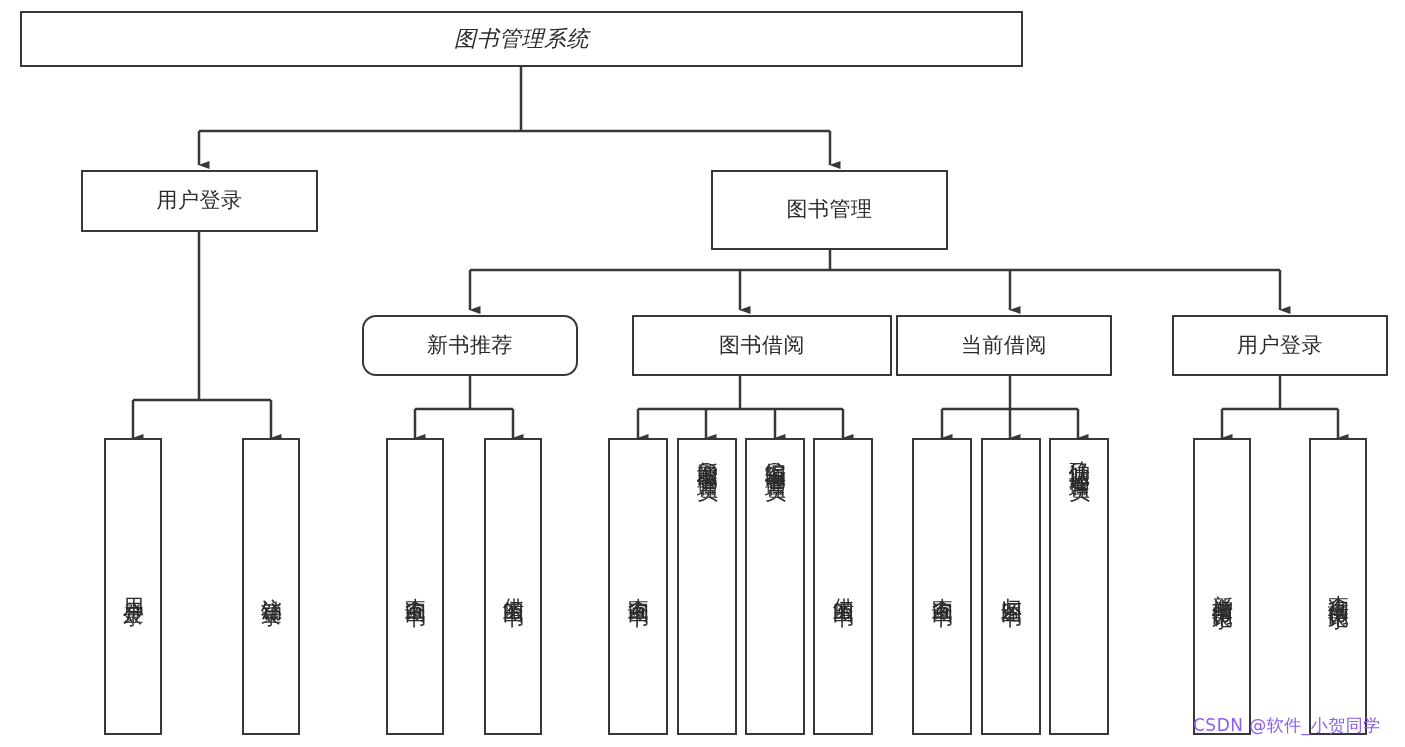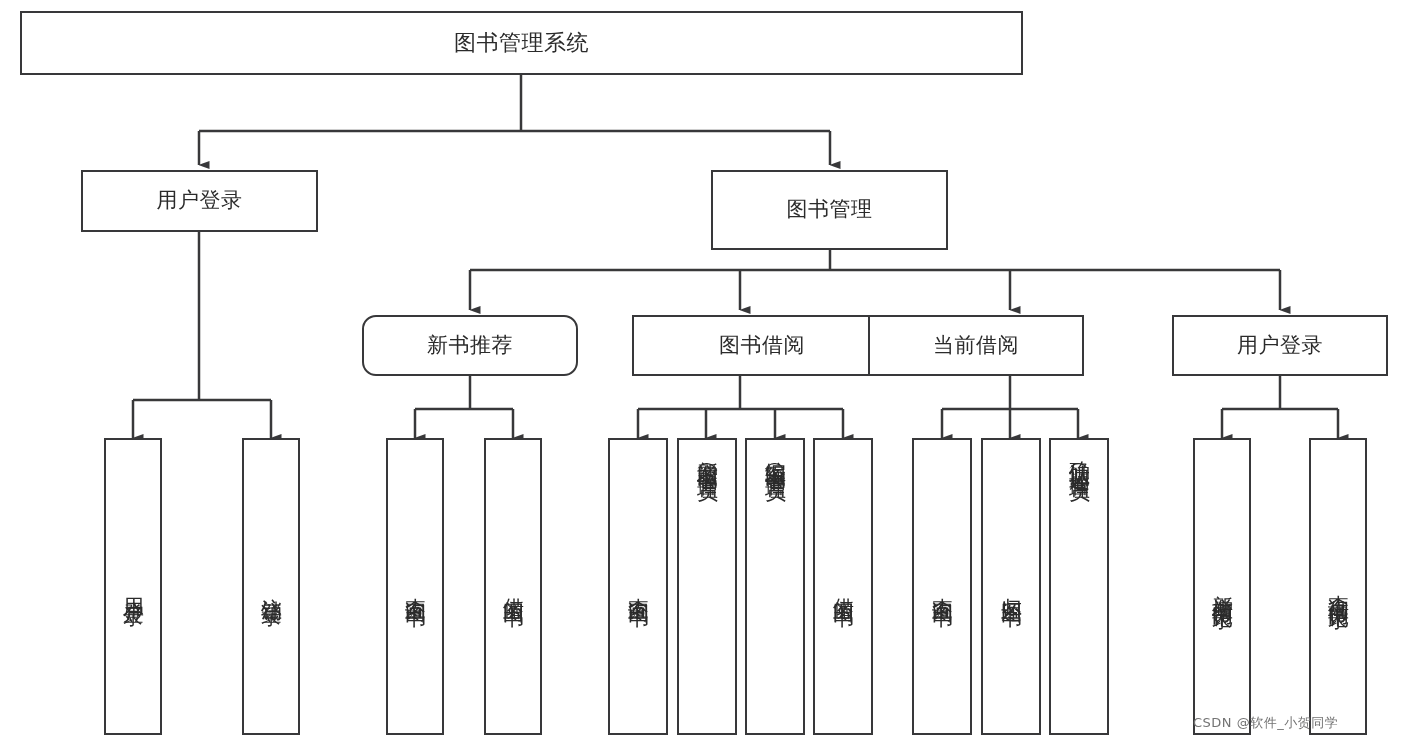--- a/index.html
+++ b/index.html
@@ -62,22 +62,22 @@
     white-space: nowrap;
   }
   .node.vert.centered {
     align-items: center;
     padding-top: 0;
   }
   .watermark {
     position: absolute;
     left: 1193px;
     top: 714px;
-    font-size: 13px;
-    color: #737373;
+    font-size: 17px;
+    color: #8b5cf6;
     letter-spacing: 0.5px;
     z-index: 3;
     white-space: nowrap;
     font-family: "DejaVu Sans", "Liberation Sans", sans-serif;
   }
 </style>
 </head>
 <body>
 
 <div id="diagram-root">
@@ -127,38 +127,38 @@
       <path d="M1010,409 L1010,438" marker-end="url(#arrow)"></path>
       <path d="M1078,409 L1078,438" marker-end="url(#arrow)"></path>
 
       <path d="M1280,376 L1280,409"></path>
       <path d="M1222,409 L1338,409"></path>
       <path d="M1222,409 L1222,438" marker-end="url(#arrow)"></path>
       <path d="M1338,409 L1338,438" marker-end="url(#arrow)"></path>
     </g>
   </svg>
 
-  <div class="node root horiz" style="left:20px; top:11px; width:1003px; height:64px;">
+  <div class="node root horiz" style="left:20px; top:11px; width:1003px; height:56px;font-style:italic;">
     <span class="label">图书管理系统</span>
   </div>
 
   <div class="node horiz" style="left:81px; top:170px; width:237px; height:62px;">
     <span class="label">用户登录</span>
   </div>
   <div class="node horiz" style="left:711px; top:170px; width:237px; height:80px;">
     <span class="label">图书管理</span>
   </div>
 
   <div class="node horiz" style="left:362px; top:315px; width:216px; height:61px;border-radius:14px;">
     <span class="label">新书推荐</span>
   </div>
   <div class="node horiz" style="left:632px; top:315px; width:260px; height:61px;">
     <span class="label">图书借阅</span>
   </div>
-  <div class="node horiz" style="left:868px; top:315px; width:216px; height:61px;">
+  <div class="node horiz" style="left:896px; top:315px; width:216px; height:61px;">
     <span class="label">当前借阅</span>
   </div>
   <div class="node horiz" style="left:1172px; top:315px; width:216px; height:61px;">
     <span class="label">用户登录</span>
   </div>
 
   <div class="node vert centered" style="left:104px; top:438px; width:58px; height:297px;">
     <span class="label">用户登录</span>
   </div>
   <div class="node vert centered" style="left:242px; top:438px; width:58px; height:297px;">

